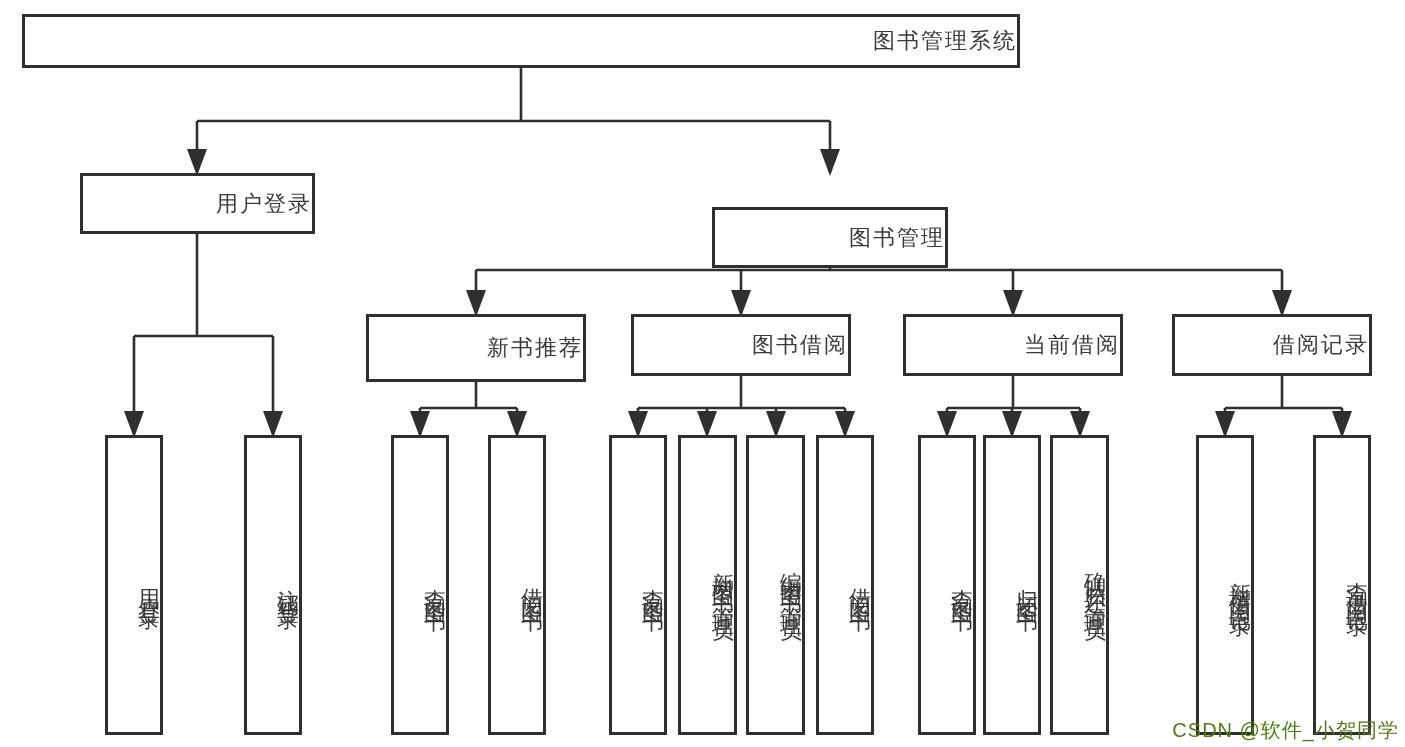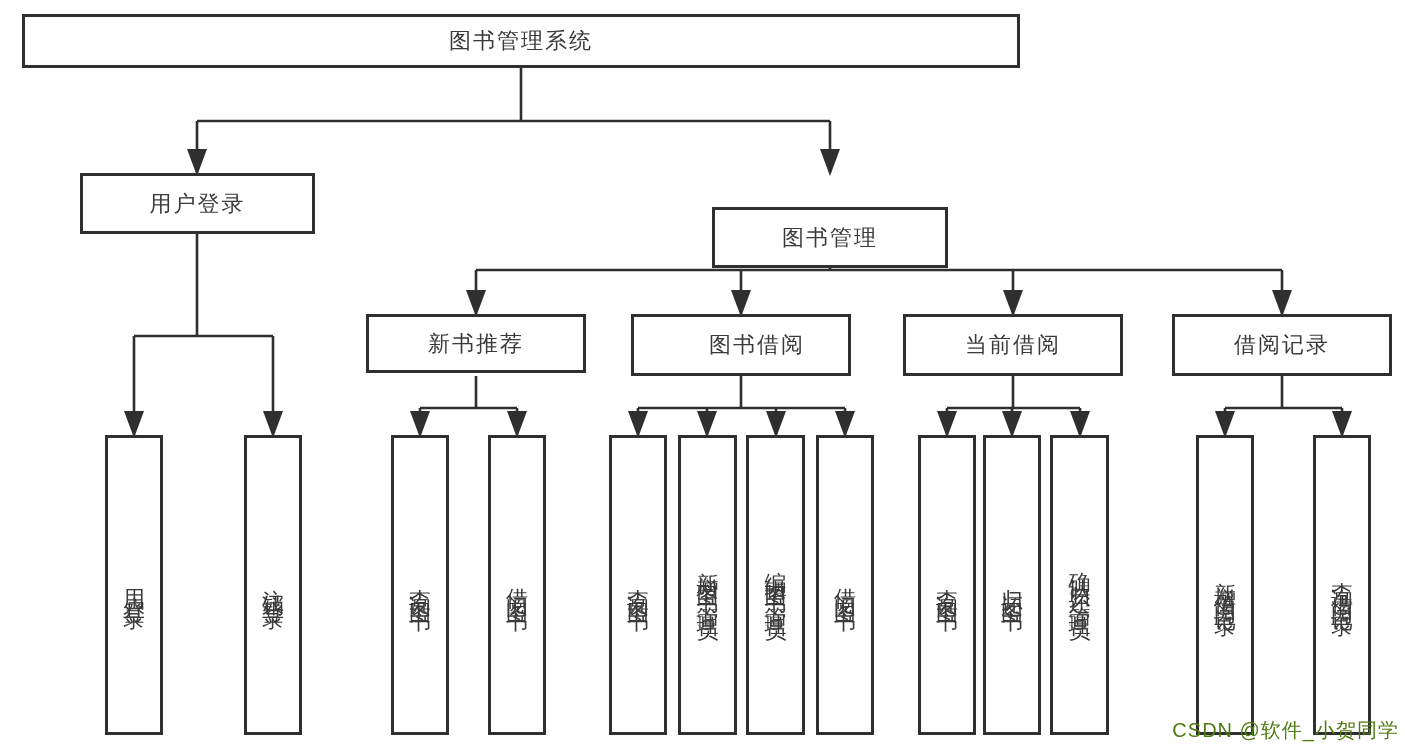--- a/index.html
+++ b/index.html
@@ -18,21 +18,21 @@
     width: 1405px; height: 747px;
     z-index: 1;
   }
   .box {
     position: absolute;
     background: #ffffff;
     border: 3px solid #2f2f2f;
     box-sizing: border-box;
     display: flex;
     align-items: center;
-    justify-content: center;
+    justify-content: flex-end;
     z-index: 2;
   }
   .hbox span {
     font-size: 22px;
     letter-spacing: 2px;
     line-height: 1;
     white-space: nowrap;
   }
   .vbox span {
     writing-mode: vertical-rl;
@@ -105,30 +105,30 @@
     <span>图书管理系统</span>
   </div>
 
   <div class="box hbox" style="left:80px; top:173px; width:235px; height:61px;">
     <span>用户登录</span>
   </div>
   <div class="box hbox" style="left:712px; top:173px; width:236px; height:61px;margin-top:34px;">
     <span>图书管理</span>
   </div>
 
-  <div class="box hbox" style="left:366px; top:314px; width:220px; height:59px;">
+  <div class="box hbox" style="left:366px; top:314px; width:220px; height:68px;">
     <span>新书推荐</span>
   </div>
   <div class="box hbox" style="left:631px; top:314px; width:220px; height:62px;padding-left:32px;">
     <span>图书借阅</span>
   </div>
   <div class="box hbox" style="left:903px; top:314px; width:220px; height:62px;">
     <span>当前借阅</span>
   </div>
-  <div class="box hbox" style="left:1172px; top:314px; width:220px; height:62px;">
+  <div class="box hbox" style="left:1172px; top:314px; width:200px; height:62px;">
     <span>借阅记录</span>
   </div>
 
   <div class="box vbox" style="left:105px; top:435px; width:58px; height:300px;">
     <span>用户登录</span>
   </div>
   <div class="box vbox" style="left:244px; top:435px; width:58px; height:300px;">
     <span>注销登录</span>
   </div>
 

